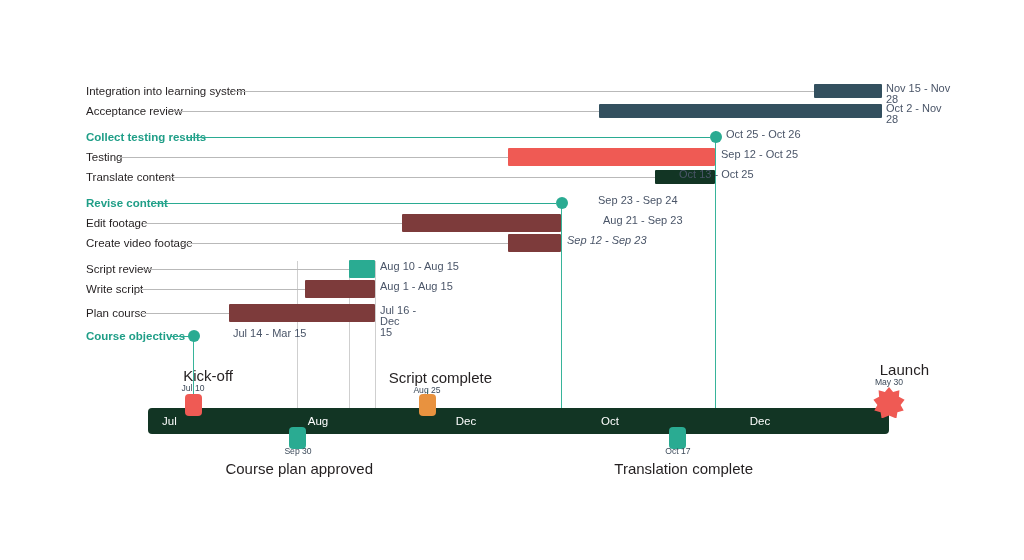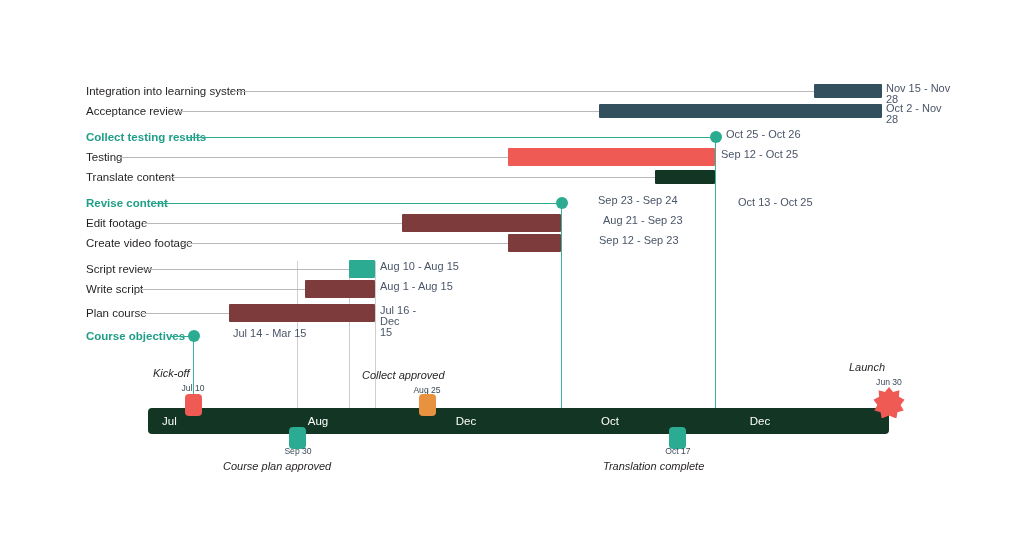--- a/index.html
+++ b/index.html
@@ -110,25 +110,24 @@
 
   
   .ms-square {
     position: absolute;
     width: 17px;
     height: 22px;
     border-radius: 4px;
   }
   .ms-title {
     position: absolute;
-    font-size: 11px;
+    font-size: 15px;
     color: #231f20;
-    text-align: left;
+    text-align: right;
     white-space: nowrap;
-    font-style: italic;
   }
   .ms-date {
     position: absolute;
     font-size: 8.6px;
     color: #3c4a5a;
     text-align: center;
     white-space: nowrap;
   }
   .ms-burst { position: absolute; }
 </style>
@@ -176,42 +175,42 @@
       <div class="task-label">Testing</div>
       <div class="leader" style="left:119px; width:389px;"></div>
       <div class="bar tall" style="left:508px; width:207px; background:#ef5a54;"></div>
       <div class="date-label" style="left:721px; width:80px;">Sep 12 - Oct 25</div>
     </div>
 
     <div class="task-row" style="top:167px;">
       <div class="task-label">Translate content</div>
       <div class="leader" style="left:166px; width:489px;"></div>
       <div class="bar" style="left:655px; width:60px; background:#123524;"></div>
-      <div class="date-label" style="left:738px; width:80px;margin-top:28px;">Oct 13 - Oct 25</div>
+      <div class="date-label" style="left:679px; width:80px;">Oct 13 - Oct 25</div>
     </div>
 
     <div class="task-row" style="top:193px;">
       <div class="task-label section">Revise content</div>
       <div class="leader section-leader" style="left:155px; width:401px;"></div>
       <div class="milestone-dot" style="left:556px;"></div>
       <div class="date-label" style="left:572px; width:80px;margin-left:26px;">Sep 23 - Sep 24</div>
     </div>
 
     <div class="task-row" style="top:213px;">
       <div class="task-label">Edit footage</div>
       <div class="leader" style="left:143px; width:259px;"></div>
       <div class="bar tall" style="left:402px; width:159px; background:#7d3b3b;"></div>
       <div class="date-label" style="left:567px; width:80px;margin-left:36px;">Aug 21 - Sep 23</div>
     </div>
 
     <div class="task-row" style="top:233px;">
       <div class="task-label">Create video footage</div>
       <div class="leader" style="left:182px; width:326px;"></div>
       <div class="bar tall" style="left:508px; width:53px; background:#7d3b3b;"></div>
-      <div class="date-label" style="left:599px; width:80px;">Sep 12 - Sep 23</div>
+      <div class="date-label" style="left:567px; width:80px;font-style:italic;">Sep 12 - Sep 23</div>
     </div>
 
     <div class="task-row" style="top:259px;">
       <div class="task-label">Script review</div>
       <div class="leader" style="left:143px; width:206px;"></div>
       <div class="bar tall" style="left:349px; width:26px; background:#2aab92;"></div>
       <div class="date-label" style="left:380px; width:80px;">Aug 10 - Aug 15</div>
     </div>
 
     <div class="task-row" style="top:279px;">
@@ -256,34 +255,34 @@
       <div class="ms-square" style="left:185px; top:394px; background:#ef5a54;"></div>
     </div>
 
     <div>
       <div class="ms-square" style="left:289px; top:427px; background:#2aab92;"></div>
       <div class="ms-date" style="left:258px; top:446px; width:80px;">Sep 30</div>
       <div class="ms-title" style="left:223px; top:460px; width:150px;">Course plan approved</div>
     </div>
 
     <div>
-      <div class="ms-title" style="left:362px; top:369px; width:130px;">Collect approved</div>
+      <div class="ms-title" style="left:362px; top:369px; width:130px;">Script complete</div>
       <div class="ms-date" style="left:387px; top:385px; width:80px;">Aug 25</div>
       <div class="ms-square" style="left:419px; top:394px; background:#e8923f;"></div>
     </div>
 
     <div>
       <div class="ms-square" style="left:669px; top:427px; background:#2aab92;"></div>
       <div class="ms-date" style="left:638px; top:446px; width:80px;">Oct 17</div>
       <div class="ms-title" style="left:603px; top:460px; width:150px;">Translation complete</div>
     </div>
 
     <div>
       <div class="ms-title" style="left:849px; top:361px; width:80px;">Launch</div>
-      <div class="ms-date" style="left:849px; top:377px; width:80px;">Jun 30</div>
+      <div class="ms-date" style="left:849px; top:377px; width:80px;">May 30</div>
       <div class="ms-burst" style="left:873px; top:386px;">
         <svg width="32" height="32" viewBox="0 0 32 32" aria-hidden="true">
           <polygon fill="#ef5a54" points="16,1 20.1,5.9 26.4,4.3 25.9,10.8 31.6,13.8 27.6,18.9 30.7,24.6 24.4,26.2 23.4,32.6 16,29.4 8.6,32.6 7.6,26.2 1.3,24.6 4.4,18.9 0.4,13.8 6.1,10.8 5.6,4.3 11.9,5.9"></polygon>
         </svg>
       </div>
     </div>
 
   </div>
 
 </div>

